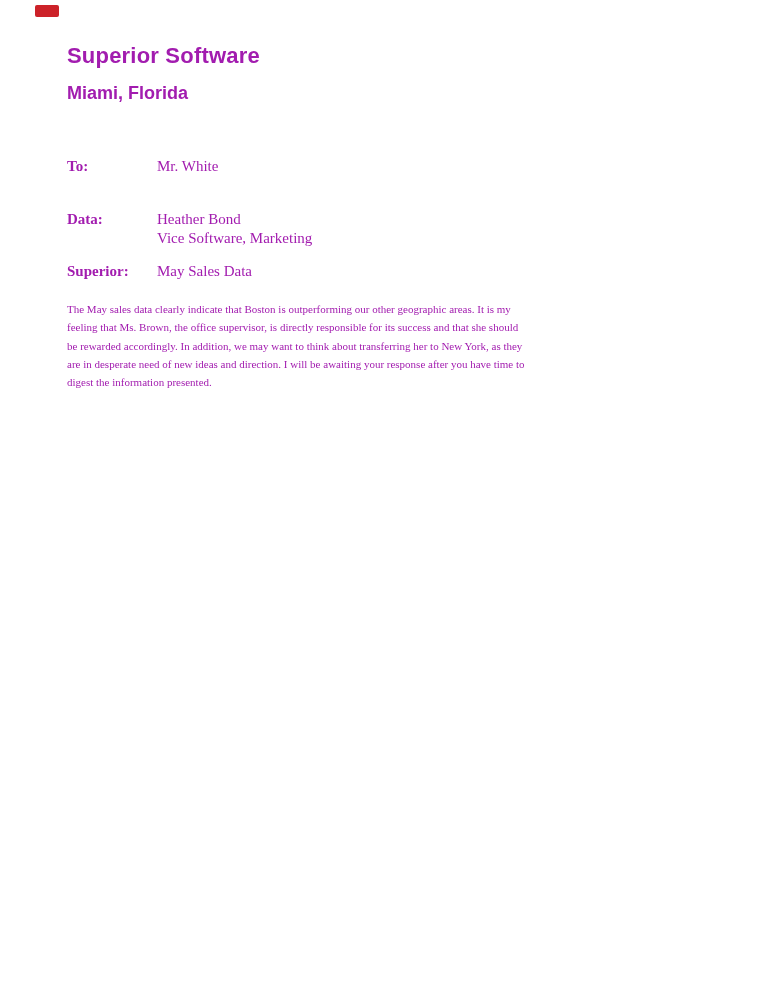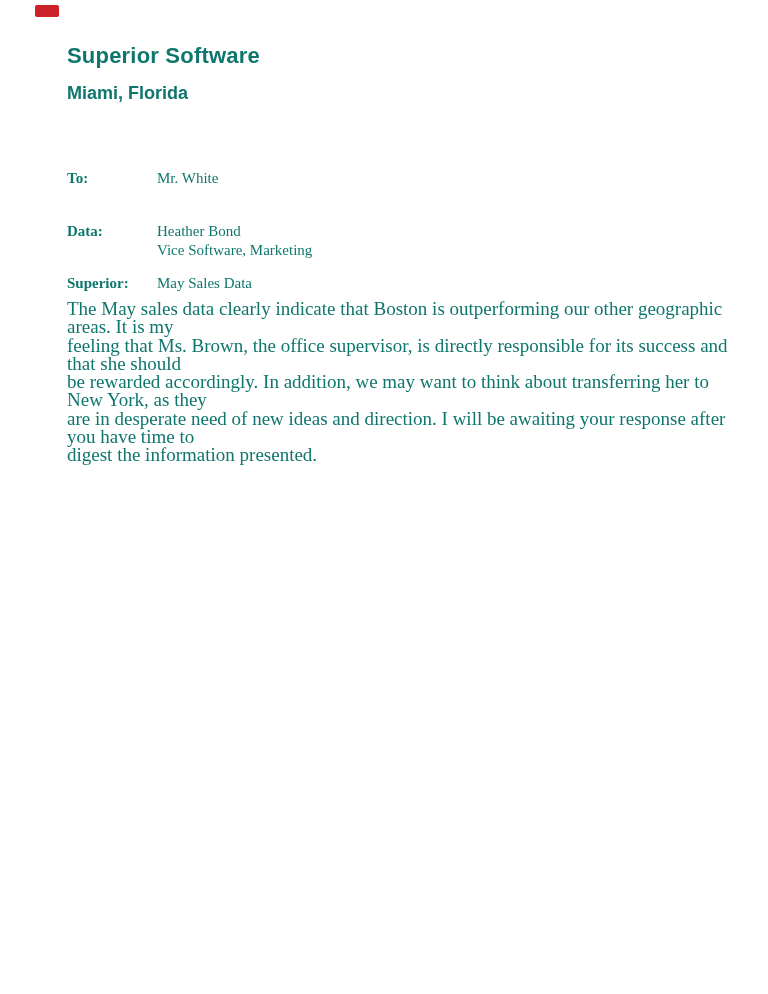--- a/index.html
+++ b/index.html
@@ -2,21 +2,21 @@
 <html><head>
 <meta charset="utf-8">
 <style>
   html, body { margin: 0; padding: 0; background: #ffffff; }
   .page {
     position: relative;
     width: 768px;
     height: 994px;
     background: #ffffff;
     overflow: hidden;
-    color: #0f766e;
+    color: #a21caf;
     font-family: "Liberation Serif", serif;
   }
   .flag {
     position: absolute;
     left: 35px;
     top: 5px;
     width: 24px;
     height: 12px;
     background: #cc2229;
     border-radius: 2px;
@@ -39,33 +39,32 @@
     font-weight: bold;
     font-size: 18px;
     line-height: 15px;
   }
   .memo-row {
     position: absolute;
     left: 67px;
     display: flex;
     font-size: 15px;
     line-height: 18.5px;
-    margin-top: 12px;
   }
   .memo-label { width: 90px; font-weight: bold; flex: 0 0 90px; }
   .memo-value { white-space: nowrap; }
   .row-to      { top: 157px; }
   .row-from    { top: 210px; }
   .row-subject { top: 262px; }
   .body-paragraph {
     position: absolute;
     left: 67px;
     top: 300px;
     width: 665px;
-    font-size: 19px;
+    font-size: 11px;
     line-height: 18.3px;
     white-space: pre-line;
     text-align: left;
   }
 </style>
 </head>
 <body>
 
 <div class="page">
 

